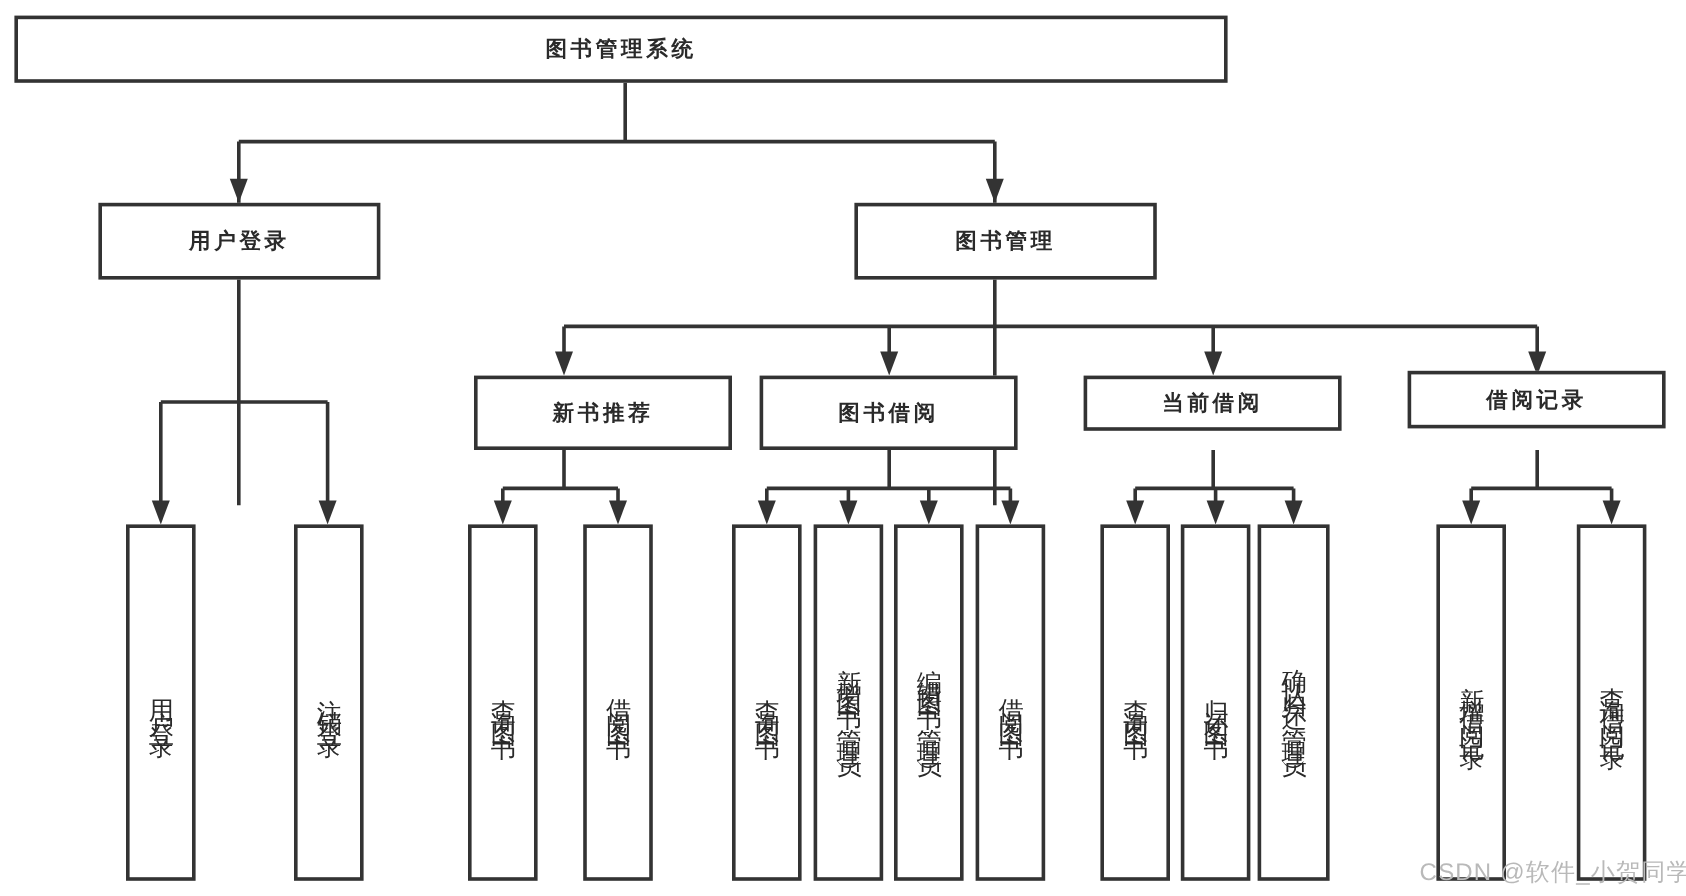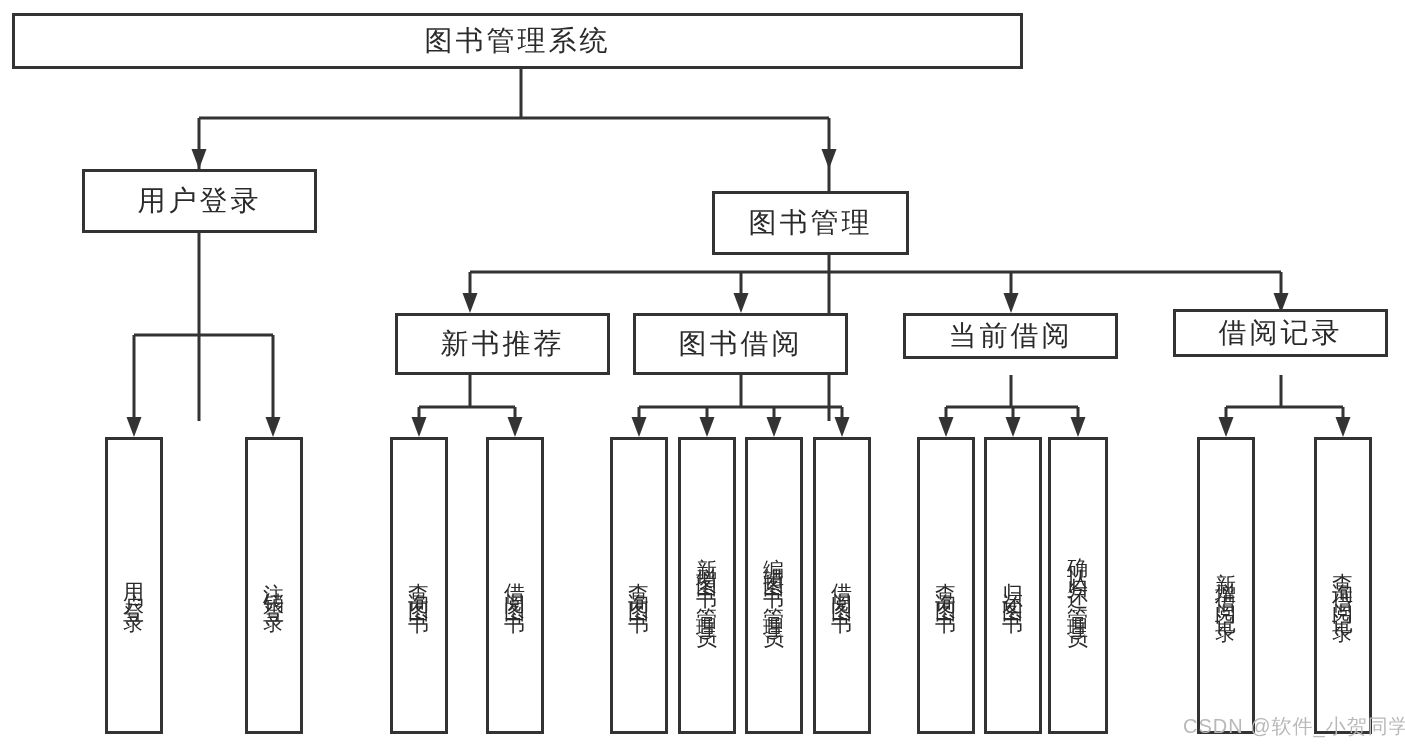--- a/index.html
+++ b/index.html
@@ -26,23 +26,24 @@
   .box {
     position: absolute;
     box-sizing: border-box;
     background: #ffffff;
     border: 3px solid #333333;
     display: flex;
     align-items: center;
     justify-content: center;
   }
   .hbox span {
-    font-size: 28px;
+    font-size: 18px;
     letter-spacing: 3px;
     white-space: nowrap;
+    font-weight: bold;
   }
   .vbox span {
     writing-mode: vertical-rl;
     text-orientation: mixed;
     font-size: 21px;
     line-height: 1;
     letter-spacing: 10px;
     white-space: nowrap;
   }
   .watermark {
@@ -118,21 +119,21 @@
     </g>
   </svg>
 
   <div class="box hbox" style="left:12px; top:13px; width:1011px; height:56px;">
     <span>图书管理系统</span>
   </div>
 
   <div class="box hbox" style="left:82px; top:169px; width:235px; height:64px;">
     <span>用户登录</span>
   </div>
-  <div class="box hbox" style="left:712px; top:169px; width:197px; height:64px;margin-top:22px;">
+  <div class="box hbox" style="left:712px; top:169px; width:252px; height:64px;">
     <span>图书管理</span>
   </div>
 
   <div class="box hbox" style="left:363px; top:313px; width:215px; height:62px;margin-left:32px;">
     <span>新书推荐</span>
   </div>
   <div class="box hbox" style="left:633px; top:313px; width:215px; height:62px;">
     <span>图书借阅</span>
   </div>
   <div class="box hbox" style="left:903px; top:313px; width:215px; height:46px;">

